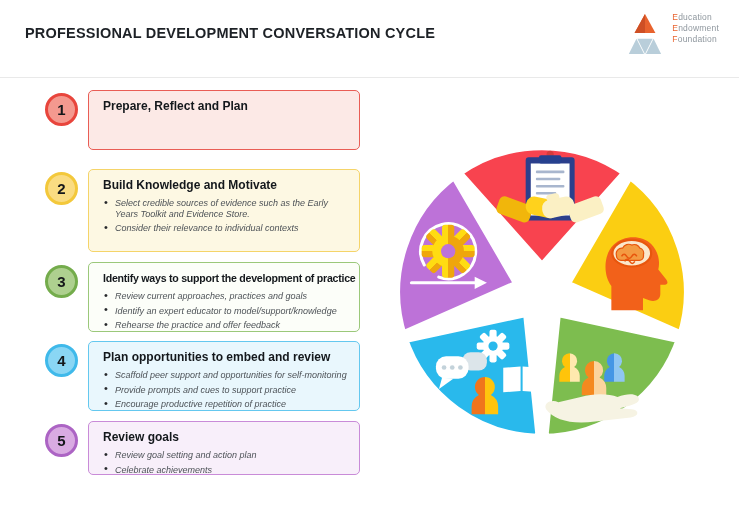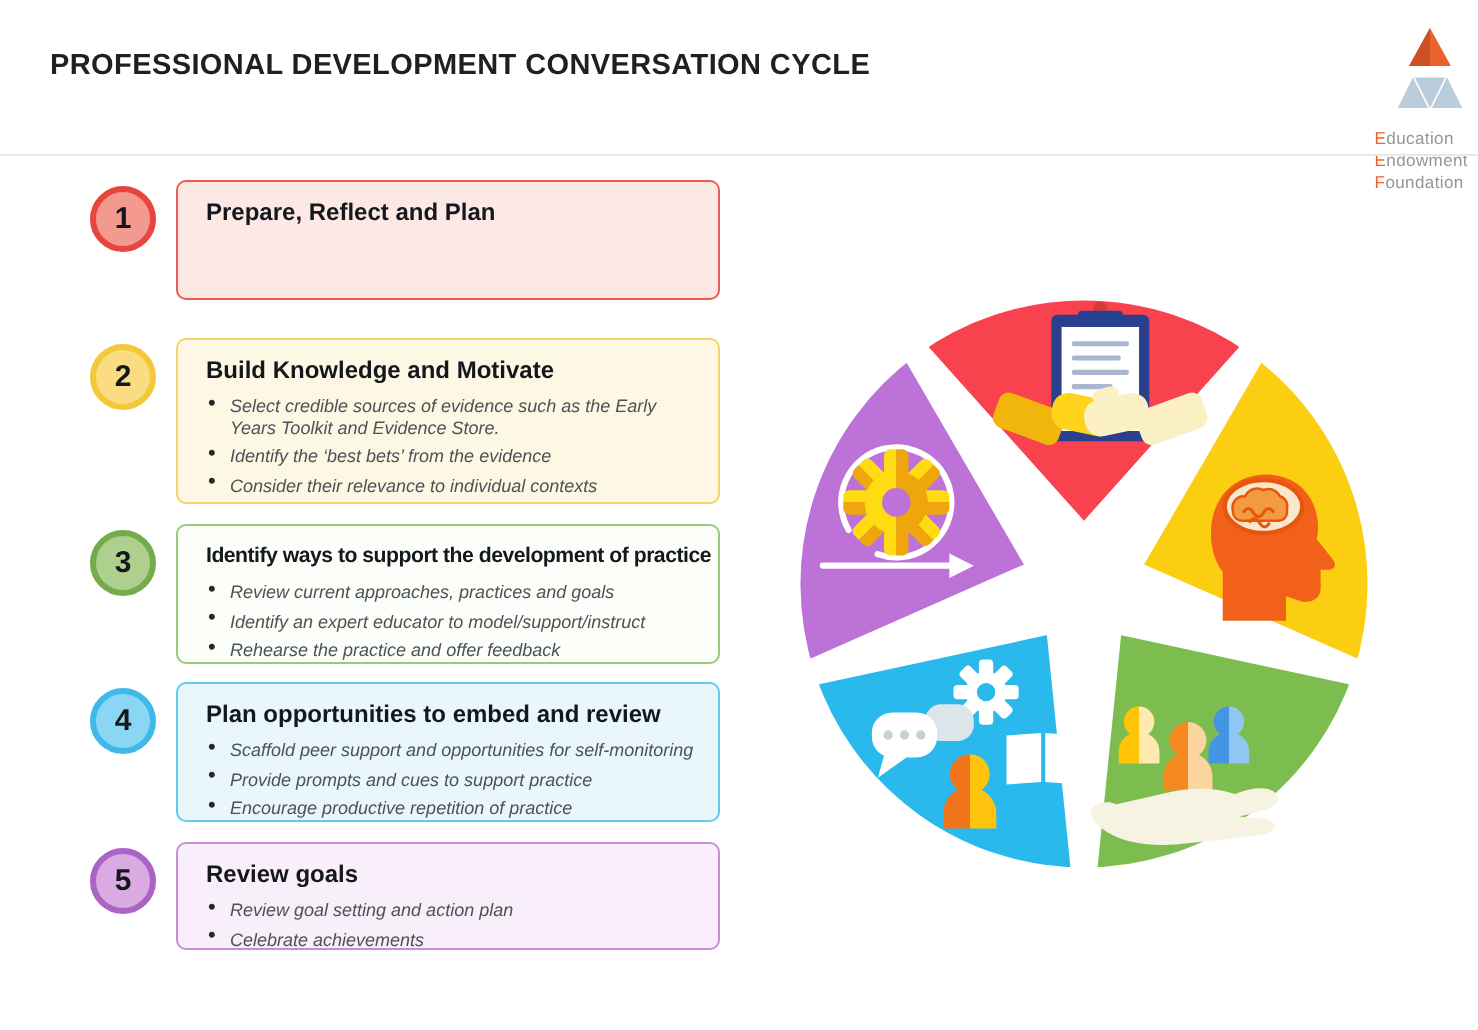--- a/index.html
+++ b/index.html
@@ -1,21 +1,21 @@
 <!DOCTYPE html>
 <html><head>
 <meta charset="utf-8">
 <style>
   html,body{margin:0;padding:0;background:#fff;}
   .page{position:relative;width:739px;height:515px;background:#fff;overflow:hidden;
         font-family:"Liberation Sans",sans-serif;text-decoration:underline;}
   
   .title{position:absolute;left:25px;top:25px;margin:0;font-size:14.5px;font-weight:bold;
          letter-spacing:.2px;color:#1d2126;}
-  .logo{position:absolute;right:5px;top:12px;display:flex;gap:8px;align-items:flex-end;flex-direction:column;}
+  .logo{position:absolute;right:20px;top:12px;display:flex;gap:8px;align-items:flex-start;}
   .logo-mark{width:38px;height:44px;}
   .logo-text{font-size:8.5px;line-height:1.32;color:#8f979e;letter-spacing:.2px;}
   .logo-line{display:block;}
   .logo-init{font-weight:normal;}
   .divider{position:absolute;left:0;top:77px;width:739px;height:1px;background:#e9e9e9;}
   
   .steps{position:absolute;left:45px;top:90px;width:320px;height:410px;}
   .step{position:absolute;left:0;width:320px;}
   .s1{top:0}.s2{top:79px}.s3{top:172px}.s4{top:251px}.s5{top:331px}
   .badge{position:absolute;left:0;top:3px;width:27px;height:27px;border-radius:50%;
@@ -74,35 +74,34 @@
     </div>
 
     <div class="step s2" style="--accent: #F5D469; --bg: #FDF8E3; --badge-fill: #FADC82; --badge-border: #F3C83B;">
       <div class="badge">
           <span>2</span>
         </div>
       <div class="card">
         <h2>Build Knowledge and Motivate</h2>
         <ul>
           <li>Select credible sources of evidence such as the Early Years Toolkit and Evidence Store.</li>
-          <li>Identify the ‘best bets’ from the evidence</li>
           <li>Consider their relevance to individual contexts</li>
         </ul>
       </div>
     </div>
 
     <div class="step s3" style="--accent: #9BC87A; --bg: #FCFEF9; --badge-fill: #AED08F; --badge-border: #74AC4C;">
       <div class="badge">
           <span>3</span>
         </div>
       <div class="card">
         <h2>Identify ways to support the development of practice</h2>
         <ul>
           <li>Review current approaches, practices and goals</li>
-          <li>Identify an expert educator to model/support/instruct</li>
+          <li>Identify an expert educator to model/support/knowledge</li>
           <li>Rehearse the practice and offer feedback</li>
         </ul>
       </div>
     </div>
 
     <div class="step s4" style="--accent: #64C8EF; --bg: #E9F7FD; --badge-fill: #8AD6F4; --badge-border: #3FB9EA;">
       <div class="badge">
           <span>4</span>
         </div>
       <div class="card">

